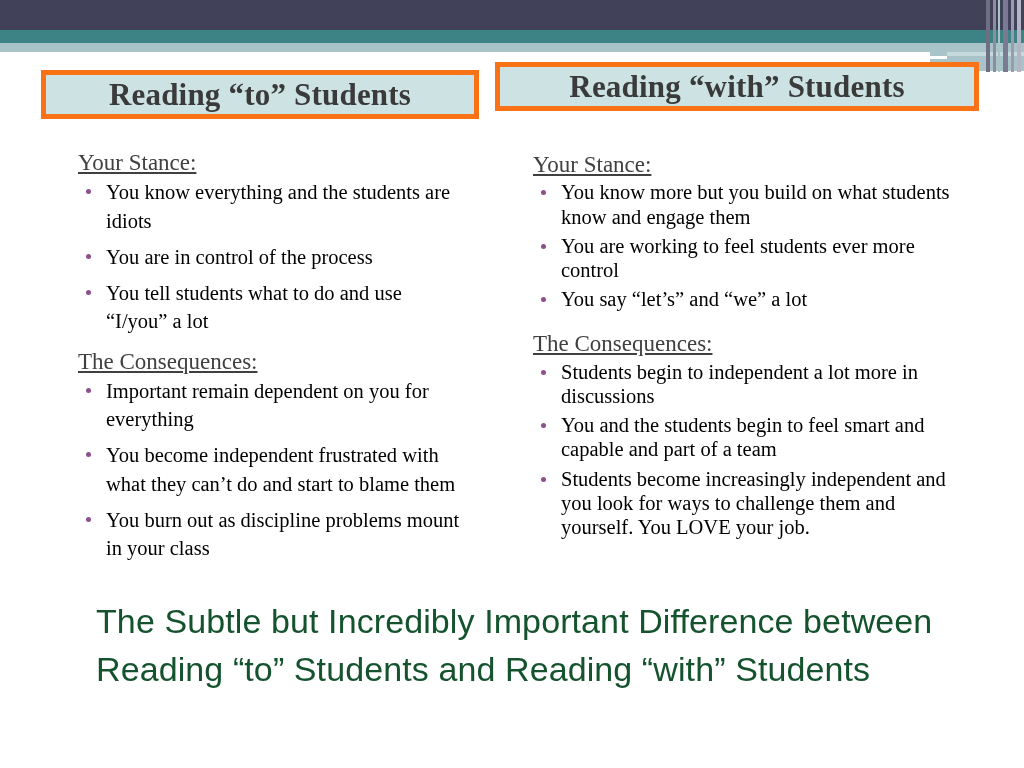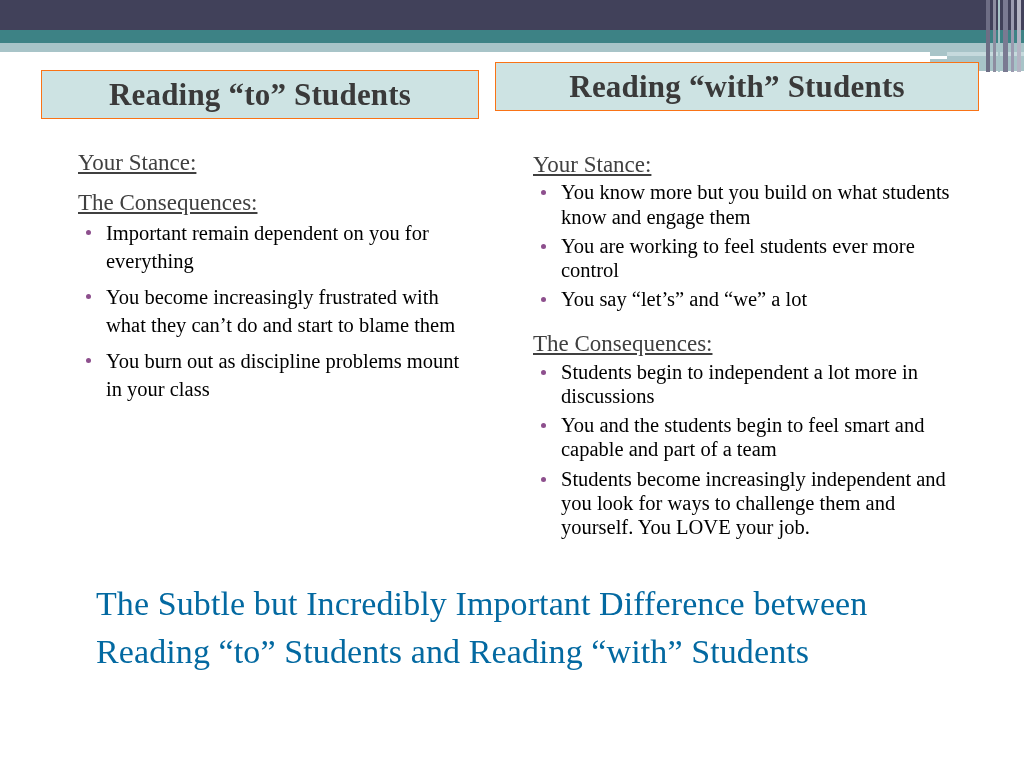--- a/index.html
+++ b/index.html
@@ -102,21 +102,21 @@
     position: absolute;
     top: 0;
     height: 72px;
   }
 
   
   .title-box {
     position: absolute;
     box-sizing: border-box;
     background: #cde3e3;
-    border: 1px solid #f97316;
+    border: 5px solid #f97316;
     display: flex;
     align-items: center;
     justify-content: center;
   }
   .title-box .title-text {
     font-family: "Liberation Serif", "DejaVu Serif", serif;
     font-weight: bold;
     font-size: 31px;
     color: #3a3a3a;
     letter-spacing: 0.2px;
@@ -179,27 +179,27 @@
     line-height: 1.18;
     margin-bottom: 5px;
   }
   #col-right ul.bullets li::before { top: 10px; }
   #col-right .sec-head.second { margin-top: 20px; }
 
   
   #caption {
     position: absolute;
     left: 96px;
-    top: 580px;
+    top: 597px;
     width: 880px;
-    font-family: Liberation Serif, serif;
+    font-family: Liberation Sans, sans-serif;
     font-stretch: condensed;
     font-size: 34px;
     line-height: 1.42;
-    color: #0369a1;
+    color: #14532d;
     letter-spacing: 0.1px;
   }
 </style>
 </head>
 <body>
 
 <div class="deco">
   <div class="band-navy"></div>
   <div class="band-teal"></div>
   <div class="band-pale-left"></div>
@@ -221,25 +221,30 @@
   <span class="title-text">Reading “to” Students</span>
 </div>
 
 <div class="title-box" id="title-box-right">
   <span class="title-text">Reading “with” Students</span>
 </div>
 
 <div class="column" id="col-left">
 
   <div class="sec-head">Your Stance:</div>
+  <ul class="bullets">
+    <li>You know everything and the students are idiots</li>
+    <li>You are in control of the process</li>
+    <li>You tell students what to do and use “I/you” a lot</li>
+  </ul>
 
   <div class="sec-head second">The Consequences:</div>
   <ul class="bullets">
     <li>Important remain dependent on you for everything</li>
-    <li>You become increasingly frustrated with what they can’t do and start to blame them</li>
+    <li>You become independent frustrated with what they can’t do and start to blame them</li>
     <li>You burn out as discipline problems mount in your class</li>
   </ul>
 </div>
 
 <div class="column" id="col-right">
 
   <div class="sec-head">Your Stance:</div>
   <ul class="bullets">
     <li>You know more but you build on what students know and engage them</li>
     <li>You are working to feel students ever more control</li>

